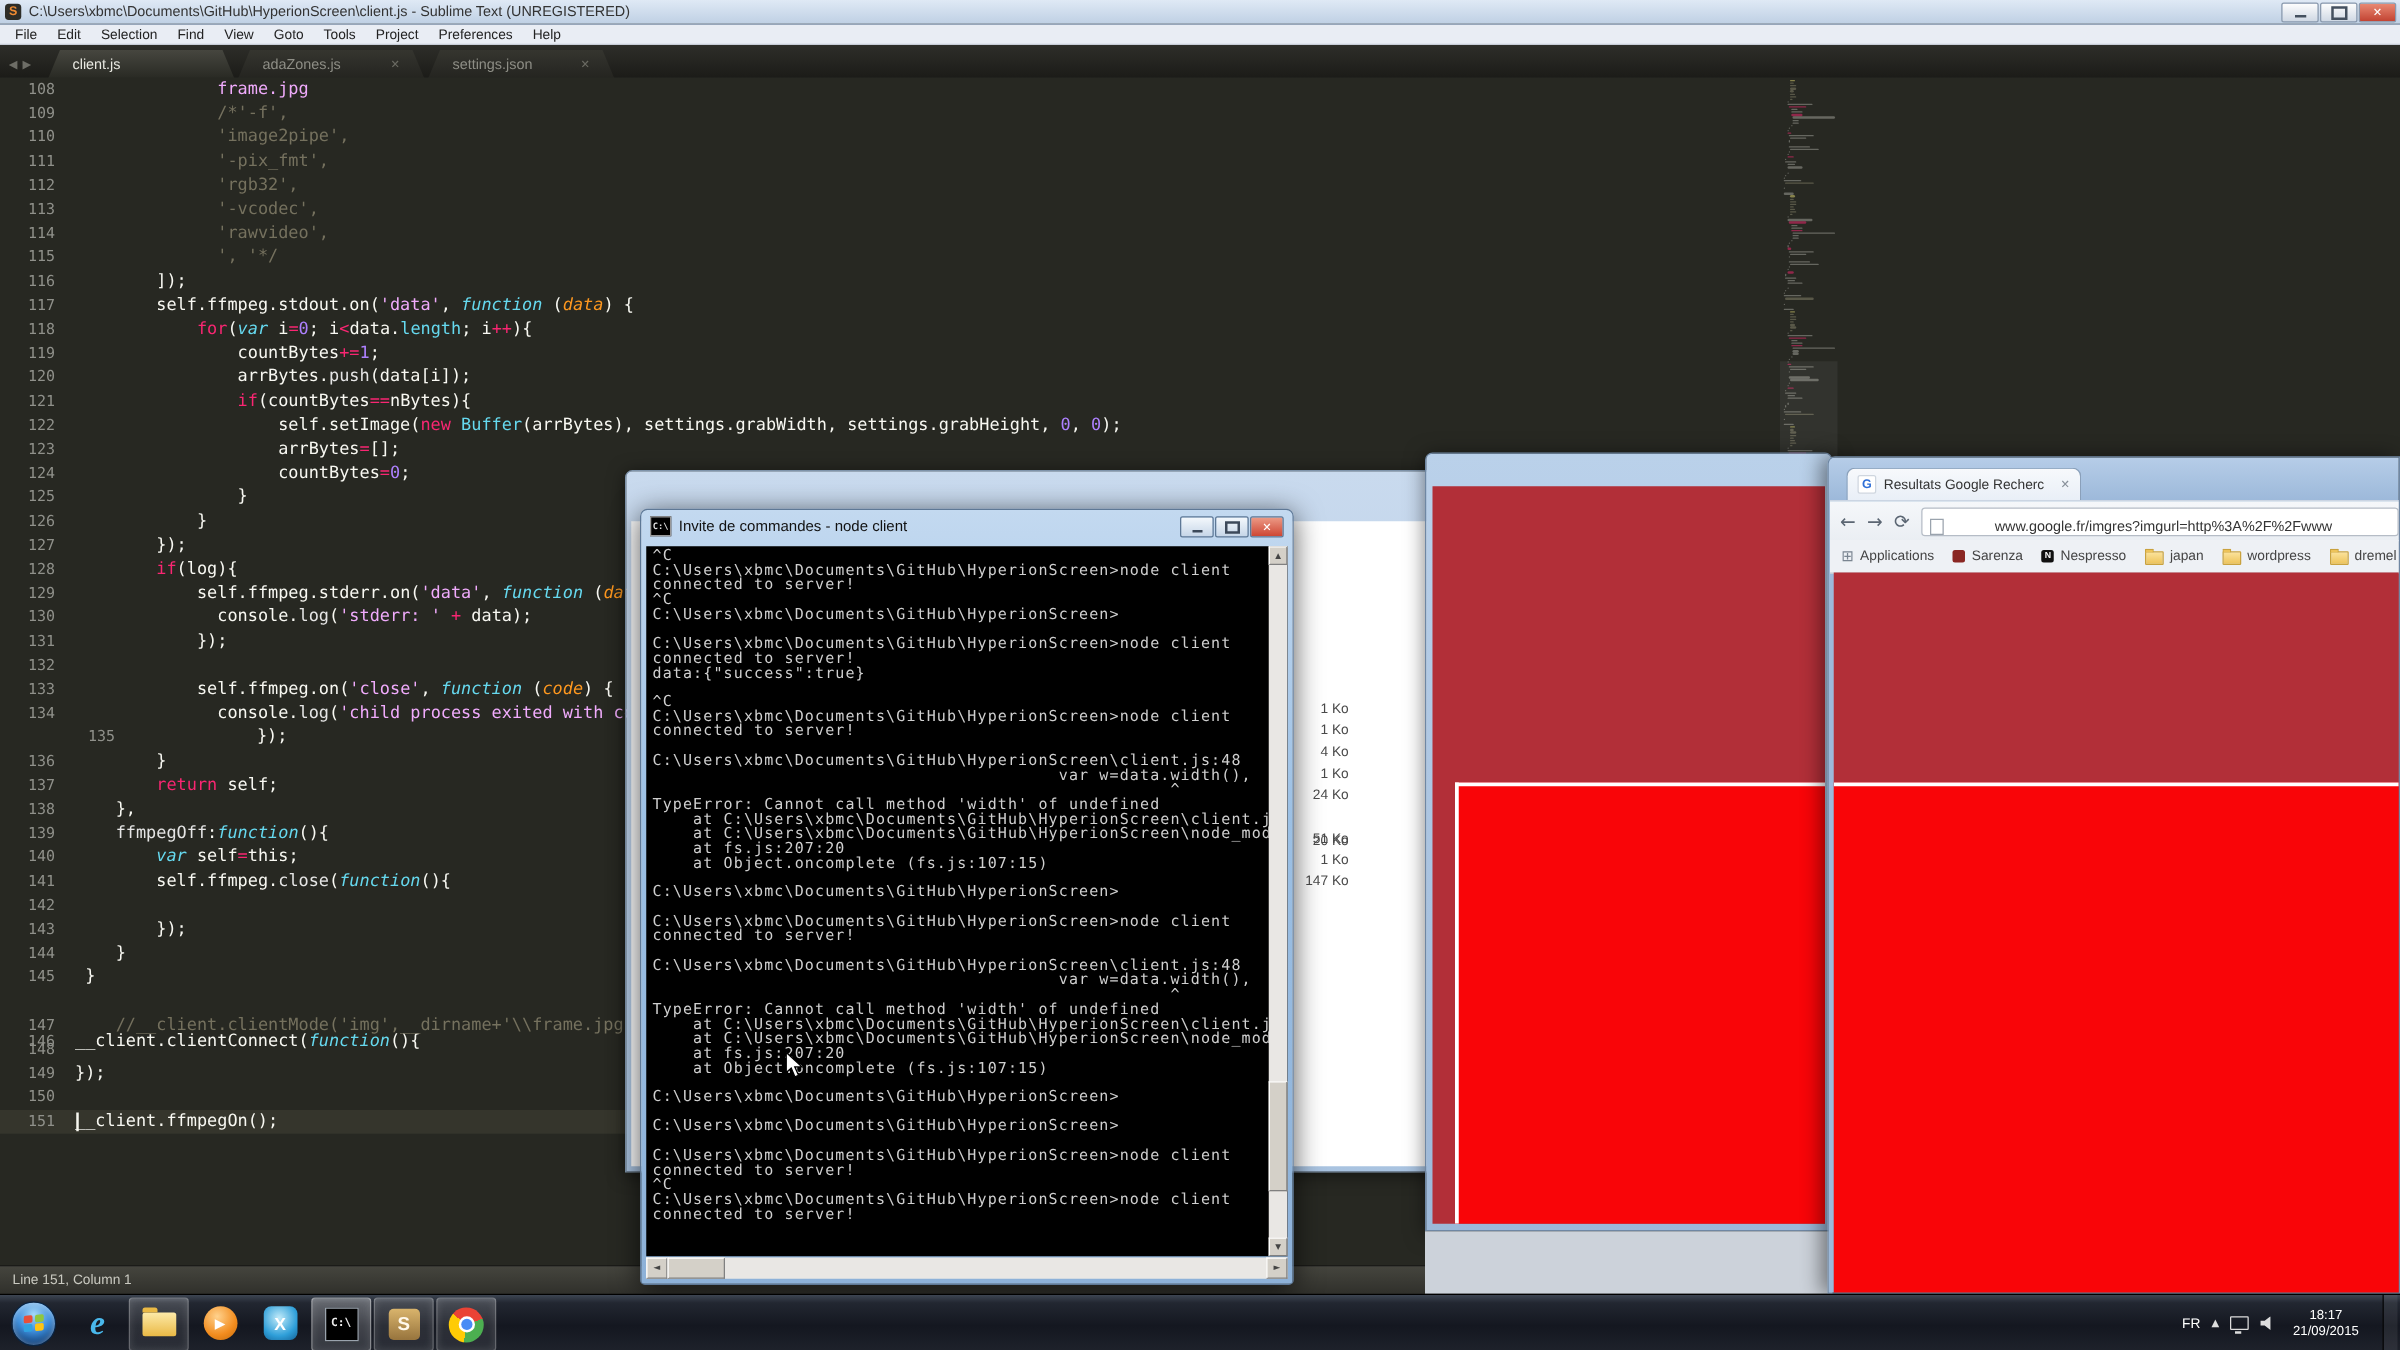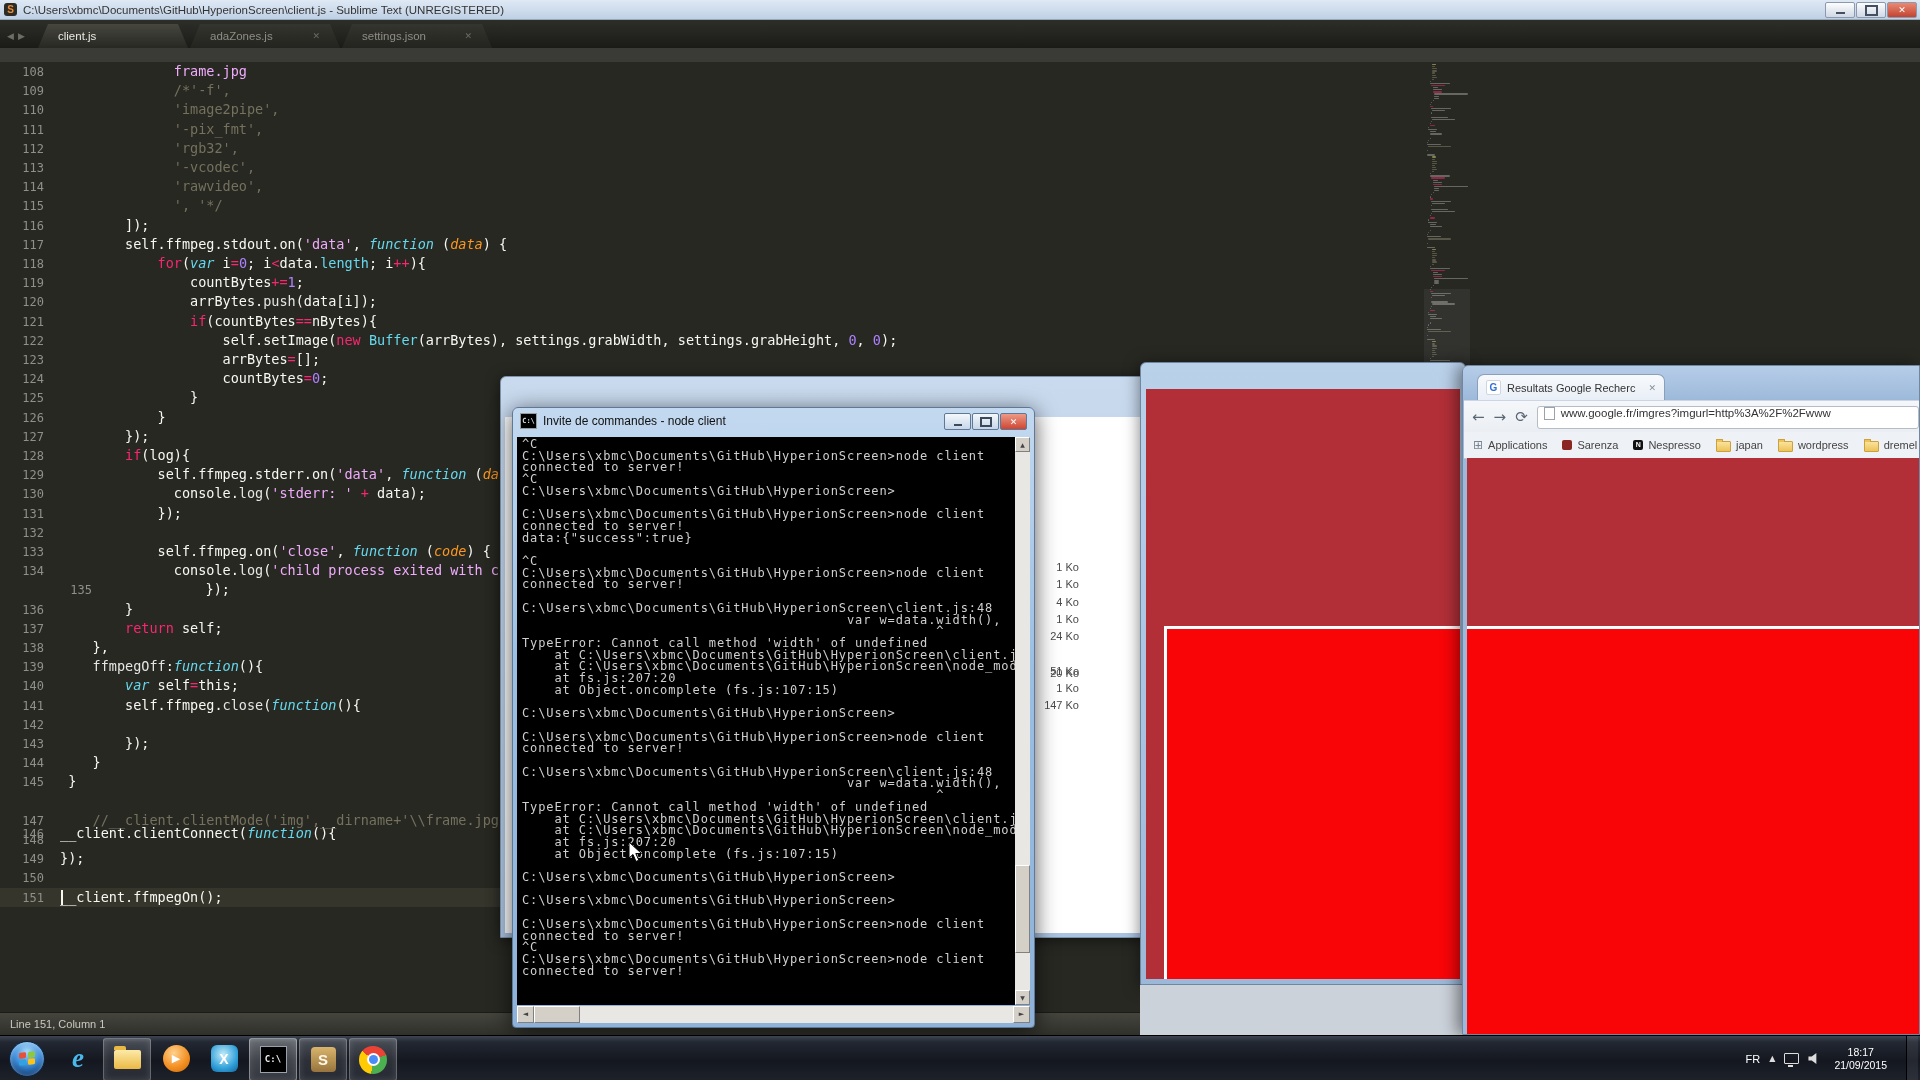--- a/index.html
+++ b/index.html
@@ -70,21 +70,21 @@
     font-size:11px;color:#333;}
   .favicon-g{width:13px;height:13px;background:#fff;border:1px solid #cfd6df;border-radius:2px;
     color:#2f6fd6;font-size:10px;font-weight:bold;line-height:13px;text-align:center;margin-right:6px;}
   .ch-tab .tabtitle{white-space:nowrap;overflow:hidden;flex:1;}
   .ch-tab .tclose{color:#878f99;font-size:9px;margin-left:4px;font-family:"DejaVu Sans",sans-serif;}
   .ch-toolbar{position:absolute;left:1px;top:34px;right:0;height:32px;
     background:linear-gradient(#f5f7fa,#eaeef3);border-top:1px solid #cbd5e3;
     display:flex;align-items:center;padding-left:8px;gap:9px;}
   .navglyph{color:#5b6673;font-size:15px;font-family:"DejaVu Sans",sans-serif;}
   .urlbar{flex:1;height:21px;background:#fff;border:1px solid #b5bcc6;border-radius:3px;
-    display:flex;align-items:flex-start;padding:0 6px;font-size:11.5px;color:#333;overflow:hidden;}
+    display:flex;align-items:flex-end;padding:0 6px;font-size:11.5px;color:#333;overflow:hidden;gap:35px;}
   .pageicon{width:9px;height:11px;border:1px solid #9aa3ad;background:#fff;margin-right:6px;flex:none;}
   .urltext{white-space:nowrap;}
   .ch-bookmarks{position:absolute;left:1px;top:66px;right:0;height:26px;background:#eef1f5;
     border-bottom:1px solid #c2c8d1;display:flex;align-items:center;padding-left:9px;gap:15px;
     font-size:11px;color:#444;overflow:hidden;}
   .bm{display:flex;align-items:center;gap:5px;white-space:nowrap;}
   .bm-apps{color:#7a8591;font-size:12px;font-family:"DejaVu Sans",sans-serif;}
   .bm-sq{width:10px;height:10px;border-radius:2px;}
   .bm-sarenza{background:#8a2723;}
   .bm-nespresso{background:#111;color:#fff;font-size:7px;font-weight:bold;line-height:10px;text-align:center;}
@@ -179,20 +179,32 @@
     <div class="winbtns">
       <div class="wbtn">
           <div class="minbar"></div>
         </div>
       <div class="wbtn">
           <div class="maxbox"></div>
         </div>
       <div class="wbtn close">✕</div>
     </div>
   </div>
+  <div class="sb-menu" id="sb-menu">
+      <span>File</span>
+      <span>Edit</span>
+      <span>Selection</span>
+      <span>Find</span>
+      <span>View</span>
+      <span>Goto</span>
+      <span>Tools</span>
+      <span>Project</span>
+      <span>Preferences</span>
+      <span>Help</span>
+    </div>
   <div class="sb-tabs" id="sb-tabs">
     <div class="tabnav">◀▶</div>
   <div class="tab active">
         <span>client.js</span>
       </div>
       <div class="tab">
         <span>adaZones.js</span>
         <span class="tclose">✕</span>
       </div>
       <div class="tab">

